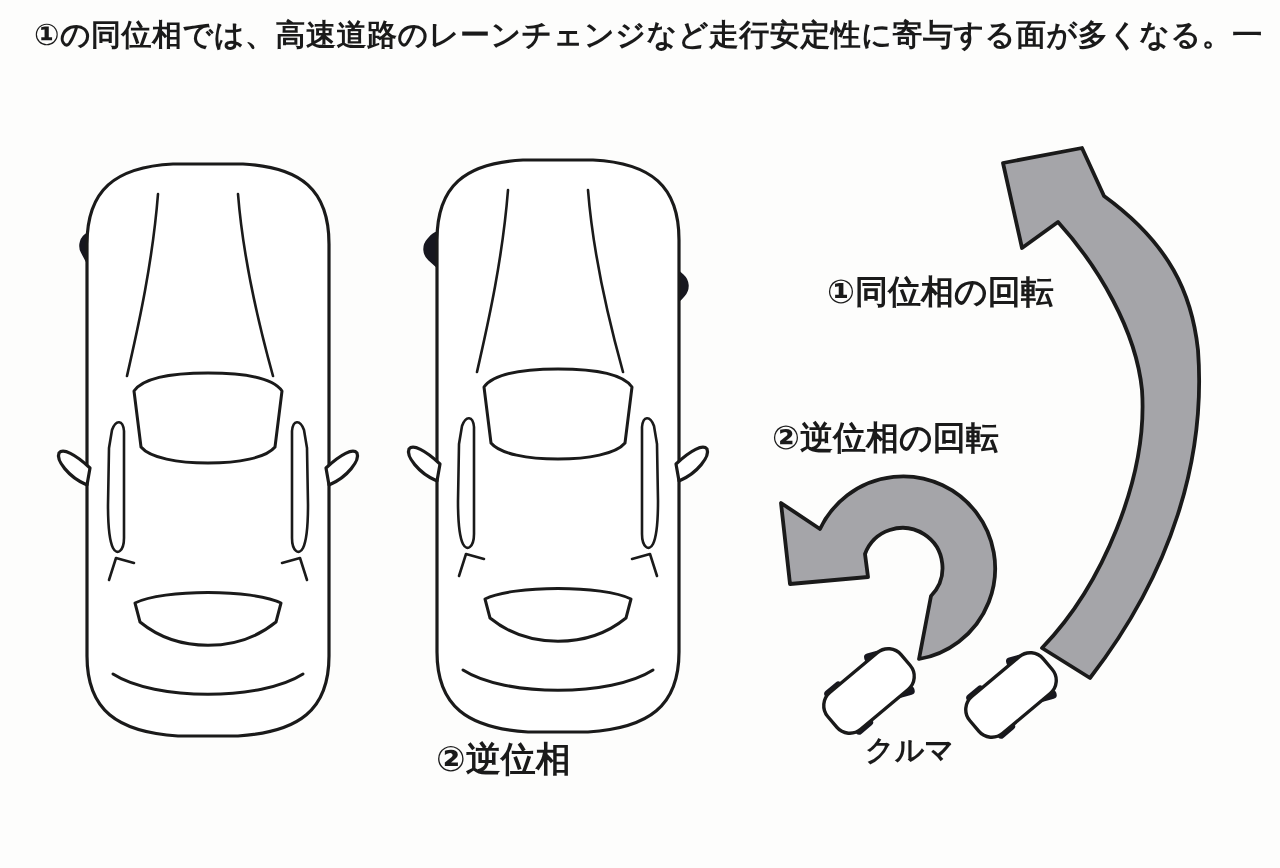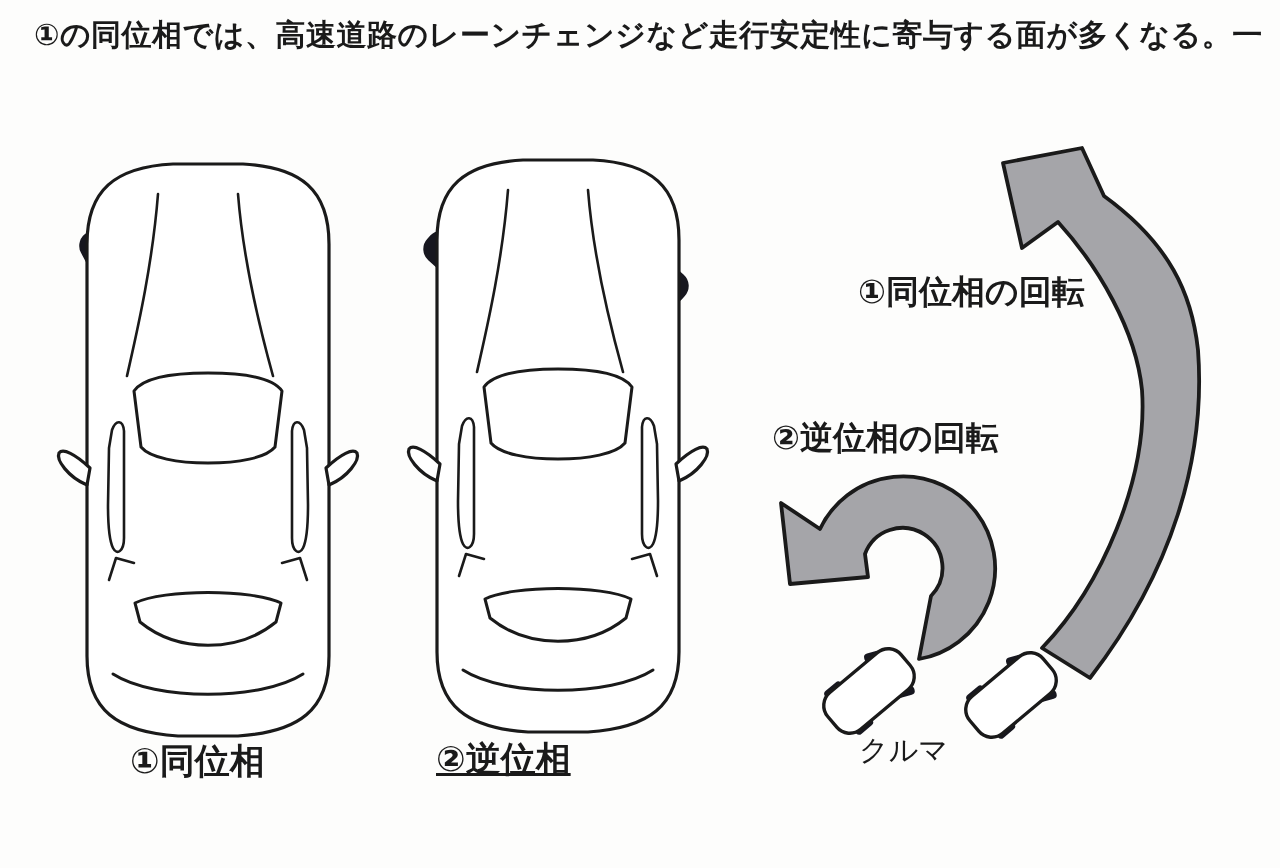--- a/index.html
+++ b/index.html
@@ -15,24 +15,24 @@
   .intro{
     position:absolute;left:34px;top:14px;width:1220px;
     font-size:30px;line-height:41px;font-weight:600;
     letter-spacing:0.5px;white-space:nowrap;
   }
   .fig-label{
     position:absolute;font-weight:600;white-space:nowrap;
   }
   .cap{font-size:35px;}
   .arrow-lab{font-size:33px;}
-  .kuruma{font-size:29px;font-weight:400;}
+  .kuruma{font-size:29px;font-weight:700;margin-left:6px;}
   #cap-left{left:130px;top:738px;}
-  #cap-right{left:436px;top:736px;text-decoration:underline;}
-  #lab-arrow-big{left:827px;top:270px;margin-left:31px;}
+  #cap-right{left:436px;top:736px;}
+  #lab-arrow-big{left:827px;top:270px;}
   #lab-arrow-small{left:772px;top:416px;text-align:right;}
   #lab-kuruma{left:859px;top:731px;}
   svg .carline{fill:none;stroke:#1a1a1a;stroke-width:3;stroke-linecap:round;stroke-linejoin:round;}
   svg .carline-thin{fill:none;stroke:#1a1a1a;stroke-width:2.6;stroke-linecap:round;stroke-linejoin:round;}
   svg .carbodyfill{fill:#ffffff;stroke:#1a1a1a;stroke-width:3.2;stroke-linejoin:round;}
   svg .arrowband{stroke:#1a1a1a;stroke-width:3.8;stroke-linejoin:round;}
   svg .smallcarbody{fill:#ffffff;stroke:#1a1a1a;stroke-width:3.4;stroke-linejoin:round;}
 </style>
 </head>
 <body>
@@ -111,18 +111,17 @@
         <use href="#tire" transform="translate(653,612) rotate(15)"></use>
       </g>
       <use href="#carbody" transform="translate(433,156)"></use>
     </g>
 
     <use href="#smallcar" transform="translate(869,691) rotate(-40)"></use>
     <use href="#smallcar" transform="translate(1011,695) rotate(-40)"></use>
   </svg>
 
   
-  <div id="cap-left" class="fig-label cap">①同位相</div>
   <div id="cap-right" class="fig-label cap">②逆位相</div>
   <div id="lab-arrow-big" class="fig-label arrow-lab">①同位相の回転</div>
   <div id="lab-arrow-small" class="fig-label arrow-lab">②逆位相の回転</div>
   <div id="lab-kuruma" class="fig-label kuruma">クルマ</div>
 </div>
 
 </body></html>

